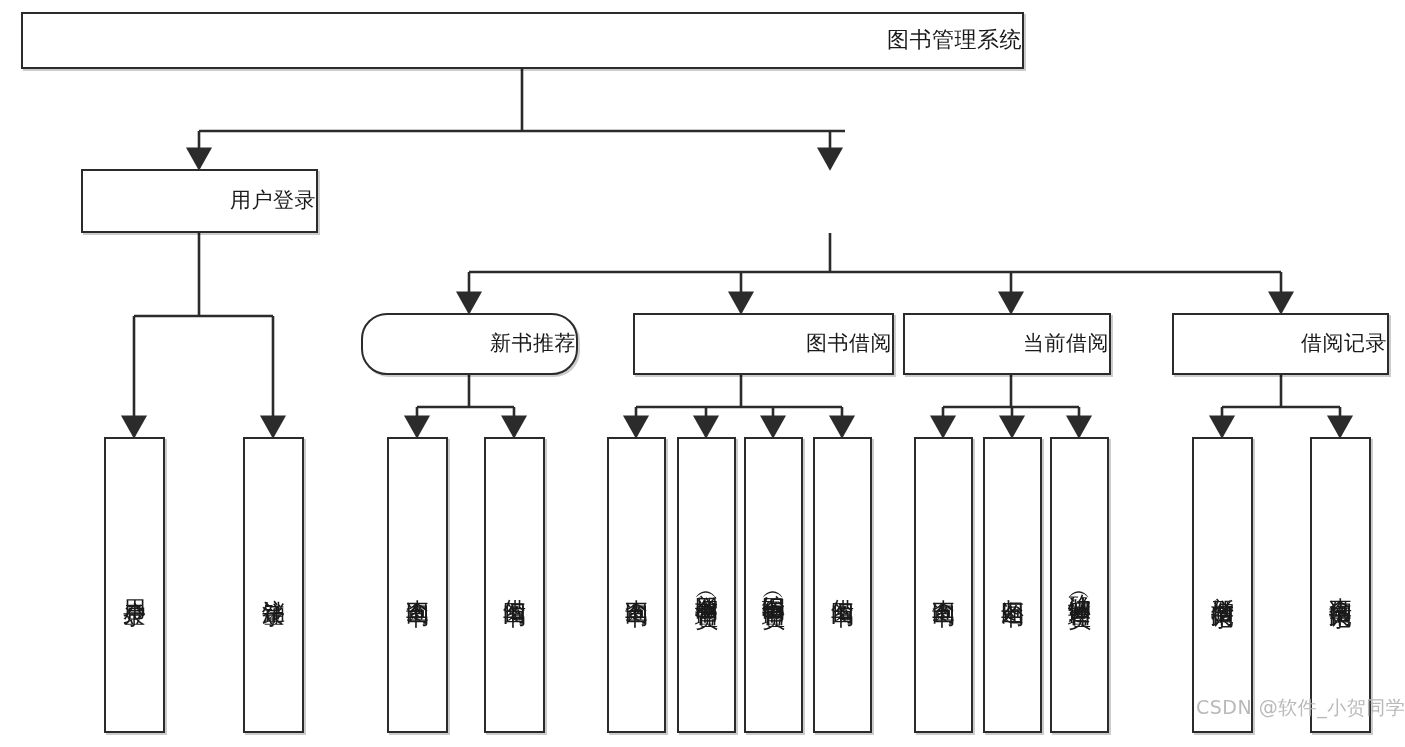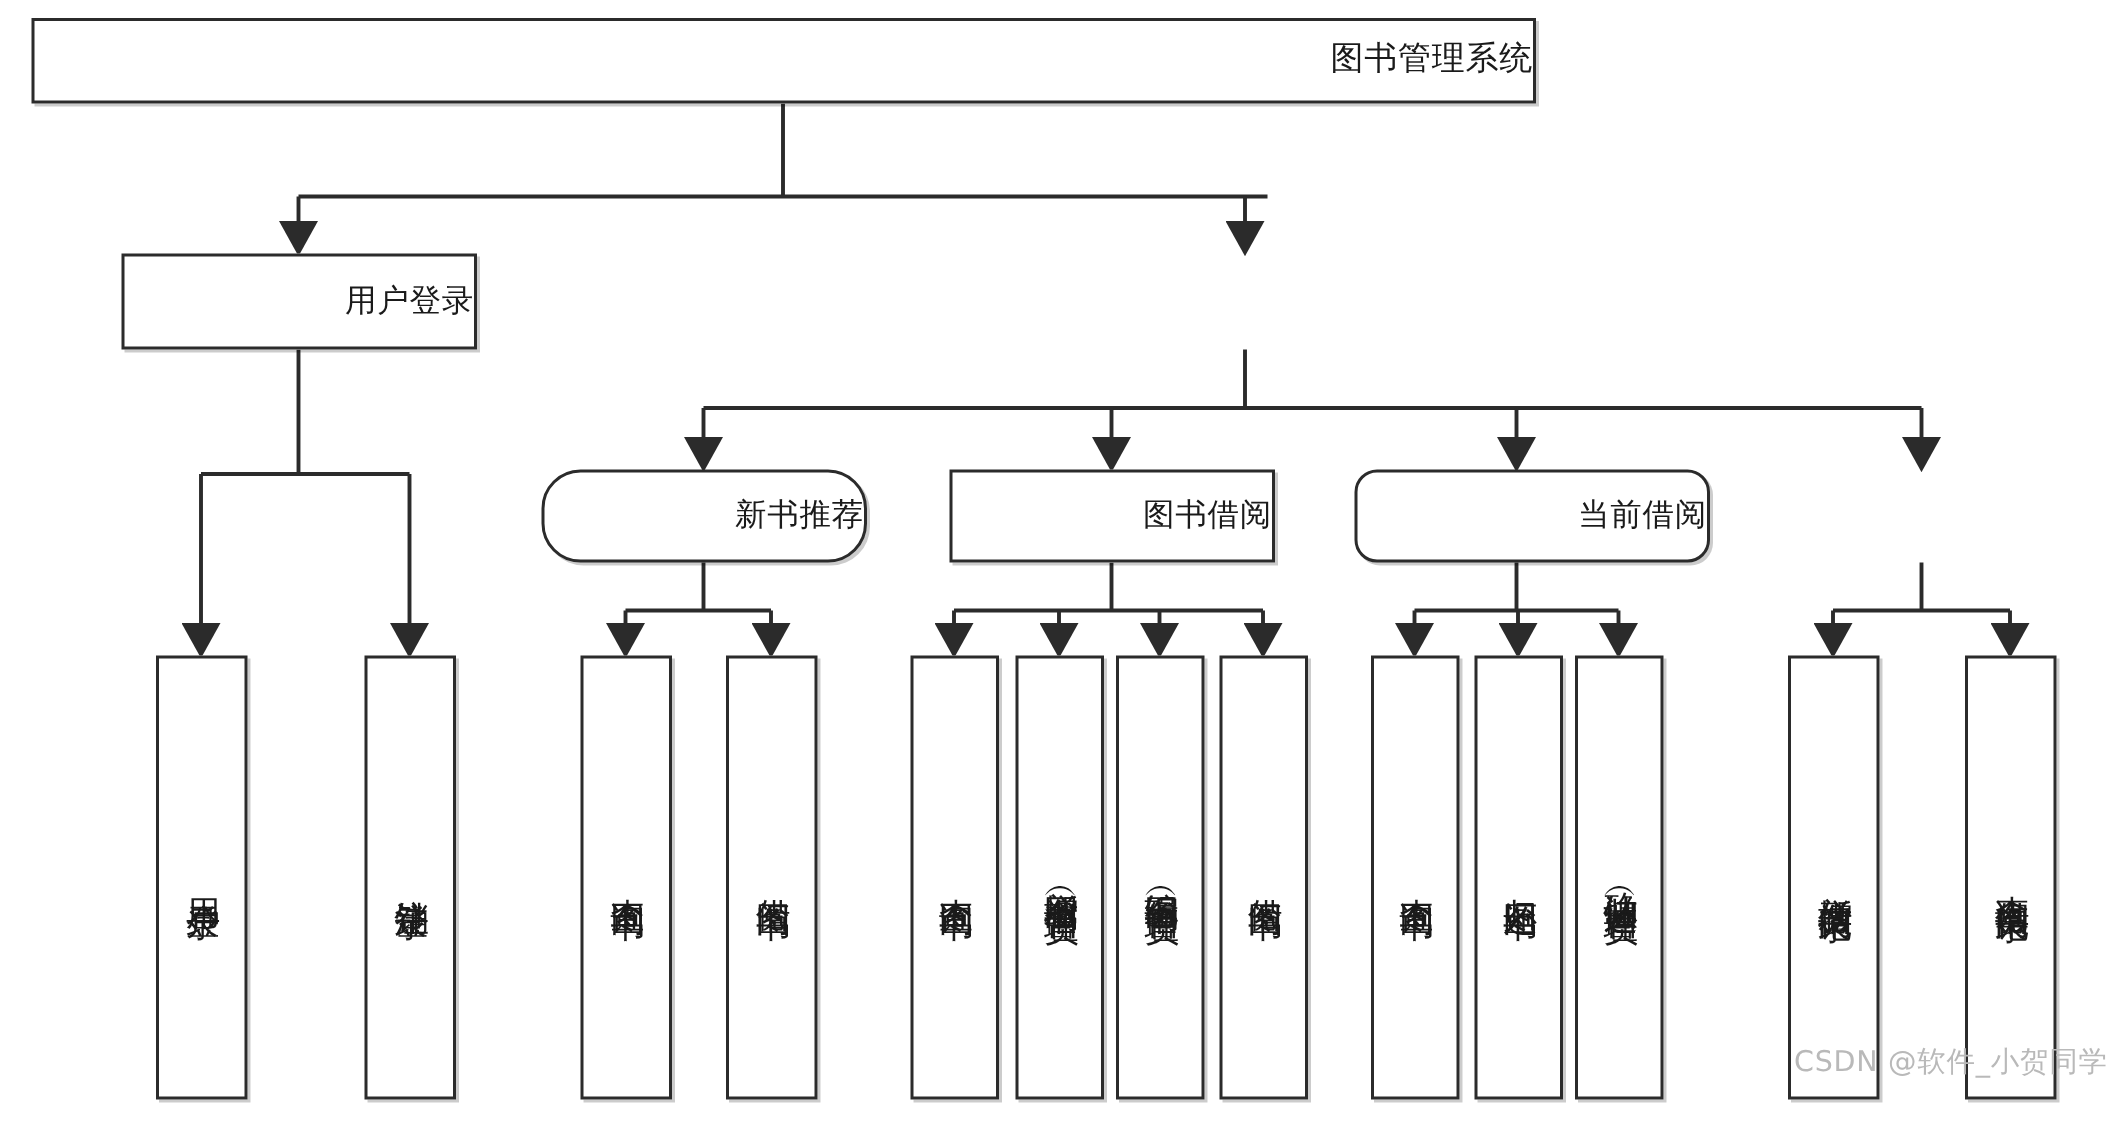--- a/index.html
+++ b/index.html
@@ -129,25 +129,28 @@
     <span class="label">图书管理系统</span>
   </div>
 
   <div class="node h" style="left:81px; top:169px; width:237px; height:64px;">
     <span class="label">用户登录</span>
   </div>
 
   <div class="node h" style="left:361px; top:313px; width:217px; height:62px;border-radius:26px;">
     <span class="label">新书推荐</span>
   </div>
-  <div class="node h" style="left:633px; top:313px; width:217px; height:62px;">
+  <div class="node h" style="left:633px; top:313px; width:261px; height:62px;">
     <span class="label">图书借阅</span>
   </div>
-  <div class="node h" style="left:903px; top:313px; width:237px; height:62px;border-radius:15px;">
+  <div class="node h" style="left:903px; top:313px; width:208px; height:62px;">
     <span class="label">当前借阅</span>
+  </div>
+  <div class="node h" style="left:1172px; top:313px; width:217px; height:62px;">
+    <span class="label">借阅记录</span>
   </div>
 
   <div class="node v" style="left:104px; top:437px; width:61px; height:296px;">
     <span class="label">用户登录</span>
   </div>
   <div class="node v" style="left:243px; top:437px; width:61px; height:296px;">
     <span class="label">注销登录</span>
   </div>
 
   <div class="node v" style="left:387px; top:437px; width:61px; height:296px;">

